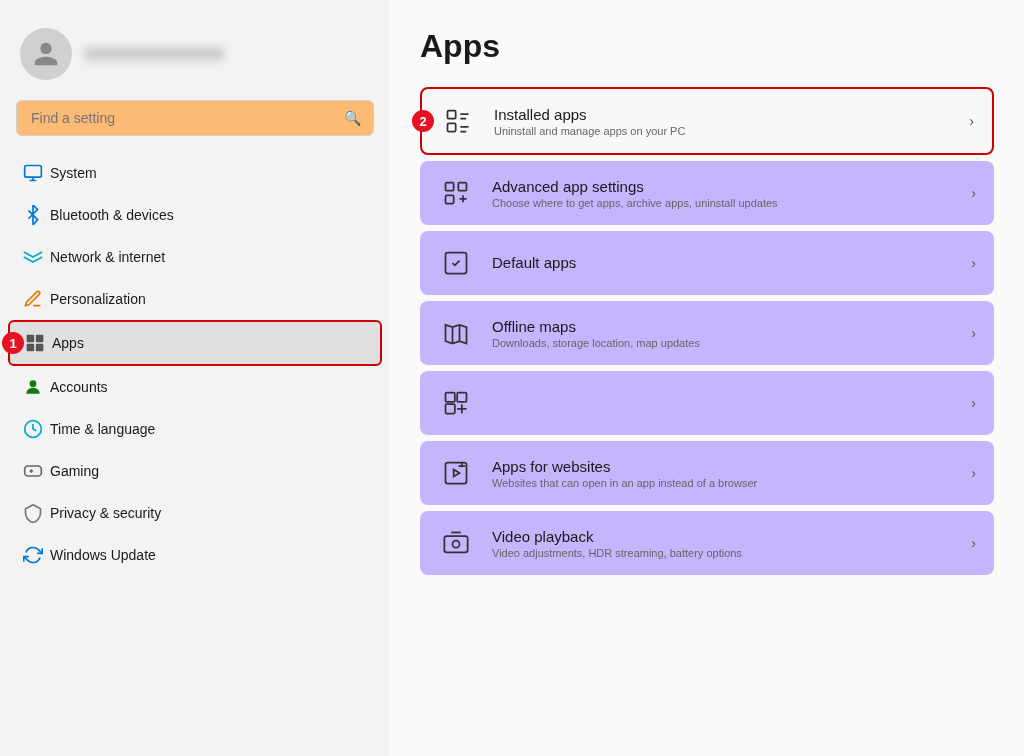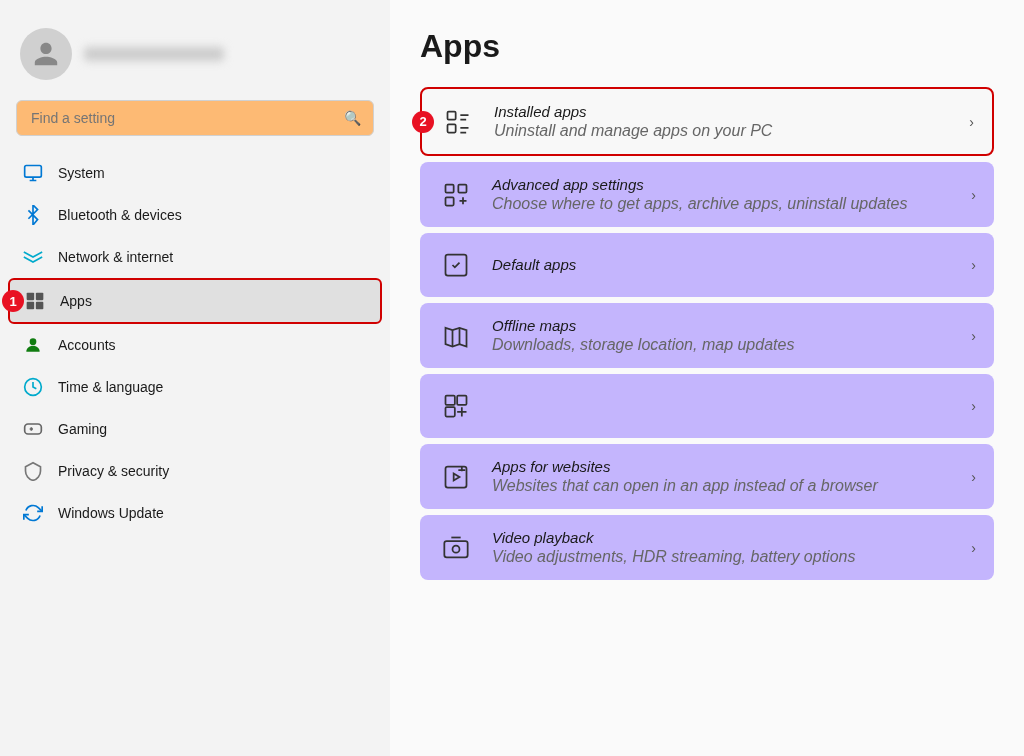--- a/index.html
+++ b/index.html
@@ -86,21 +86,21 @@
       flex: 1;
       overflow-y: auto;
       padding: 4px 8px;
     }
 
     .nav-list::-webkit-scrollbar { width: 0; }
 
     .nav-item {
       display: flex;
       align-items: center;
-      gap: 14px;
+      gap: 6px;
       padding: 10px 14px;
       border-radius: 6px;
       cursor: pointer;
       font-size: 14px;
       color: #1a1a1a;
       position: relative;
     }
 
     .nav-item.active {
       background: #e0e0e0;
@@ -182,32 +182,31 @@
       display: flex;
       align-items: center;
       justify-content: center;
       flex-shrink: 0;
       color: #333;
       font-size: 20px;
     }
 
     .settings-item-text {
       flex: 1;
-      font-style: italic;
     }
 
     .settings-item-title {
       font-size: 15px;
       font-weight: 500;
       color: #1a1a1a;
       margin-bottom: 2px;
     }
 
     .settings-item-desc {
-      font-size: 16px;
+      font-size: 11px;
       color: #666;
     }
 
     .chevron {
       color: #555;
       font-size: 14px;
       margin-left: auto;
     }
 
     
@@ -260,20 +259,28 @@
 
     <li class="nav-item">
       <span class="nav-icon icon-teal">
         <svg width="20" height="20" viewBox="0 0 24 24" fill="currentColor">
             <path d="M1 6l11 6 11-6M1 12l11 6 11-6" fill="none" stroke="#00aacc" stroke-width="2"></path>
           </svg>
       </span>
       <span>Network &amp; internet</span>
     </li>
 
+    <li class="nav-item">
+      <span class="nav-icon icon-orange">
+        <svg width="20" height="20" viewBox="0 0 24 24" fill="none" stroke="#e07b00" stroke-width="2">
+            <path d="M12 20h9M16.5 3.5a2.121 2.121 0 013 3L7 19l-4 1 1-4L16.5 3.5z"></path>
+          </svg>
+      </span>
+      <span>Personalization</span>
+    </li>
 
     <li class="nav-item active" style="position:relative;">
       <div class="badge-circle">1</div>
       <span class="nav-icon">
         <svg width="20" height="20" viewBox="0 0 24 24" fill="none">
             <rect x="2" y="2" width="9" height="9" rx="1" fill="#555"></rect>
             <rect x="13" y="2" width="9" height="9" rx="1" fill="#555"></rect>
             <rect x="2" y="13" width="9" height="9" rx="1" fill="#555"></rect>
             <rect x="13" y="13" width="9" height="9" rx="1" fill="#555"></rect>
           </svg>

